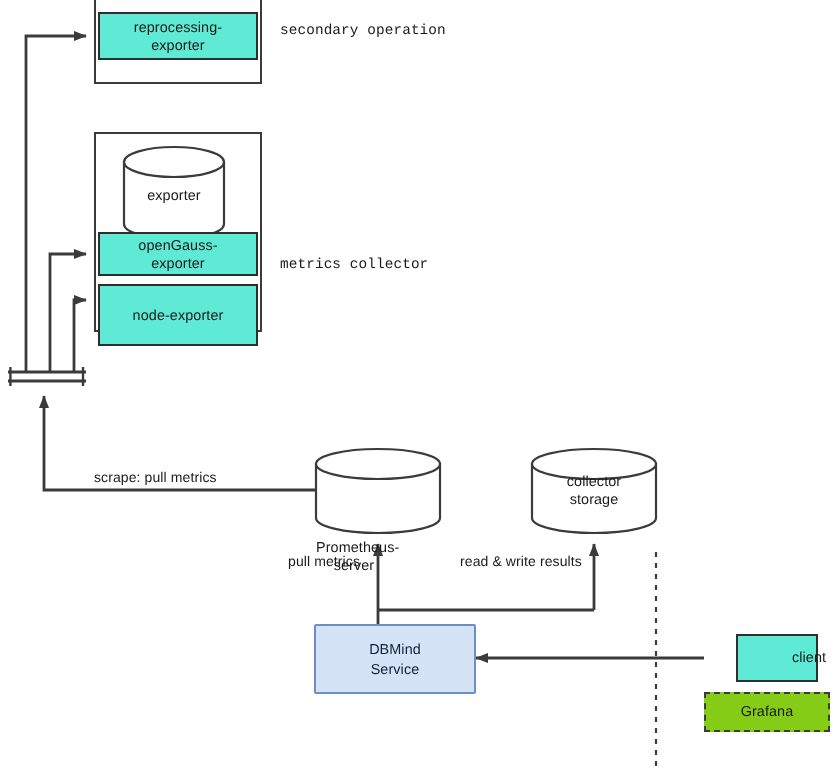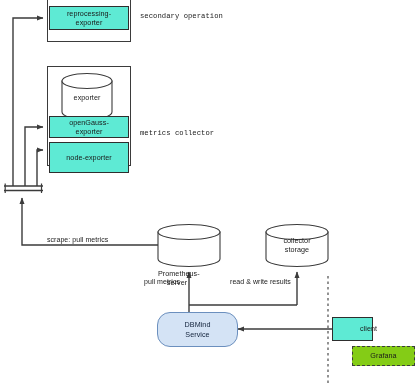--- a/index.html
+++ b/index.html
@@ -46,21 +46,21 @@
     border: 1.4px solid #2e2e2e;
     background: #5eead4;
   }
   .dashed-box {
     border: 1.4px dashed #3b3b3b;
     background: #84cc16;
   }
   .blue-box {
     border: 1.3px solid #6b8fbe;
     background: #d4e3f5;
-    border-radius: 13px;
+    border-radius: 1px;
     color: #10213a;
   }
   .edge-label {
     position: absolute;
     font-size: 7px;
     color: #1a1a1a;
     white-space: nowrap;
     letter-spacing: 0.05px;
   }
   .side-label {
@@ -158,21 +158,21 @@
     <span>node-exporter</span>
   </div>
 
   <div class="node blue-box" style="left:157px; top:312px; width:81px; height:35px;">
     <span>
       <span>DBMind</span><br>
       <span>Service</span>
     </span>
   </div>
 
-  <div class="node plain-box" style="left:332px; top:317px; width:41px; height:24px;padding-left:32px;">
+  <div class="node plain-box" style="left:368px; top:317px; width:41px; height:24px;padding-left:32px;">
     <span>client</span>
   </div>
 
   <div class="node dashed-box" style="left:352px; top:346px; width:63px; height:20px;">
     <span>Grafana</span>
   </div>
 
   <div class="cyl-label" style="left:62px; top:93px; width:50px;">
     <span>exporter</span>
   </div>

